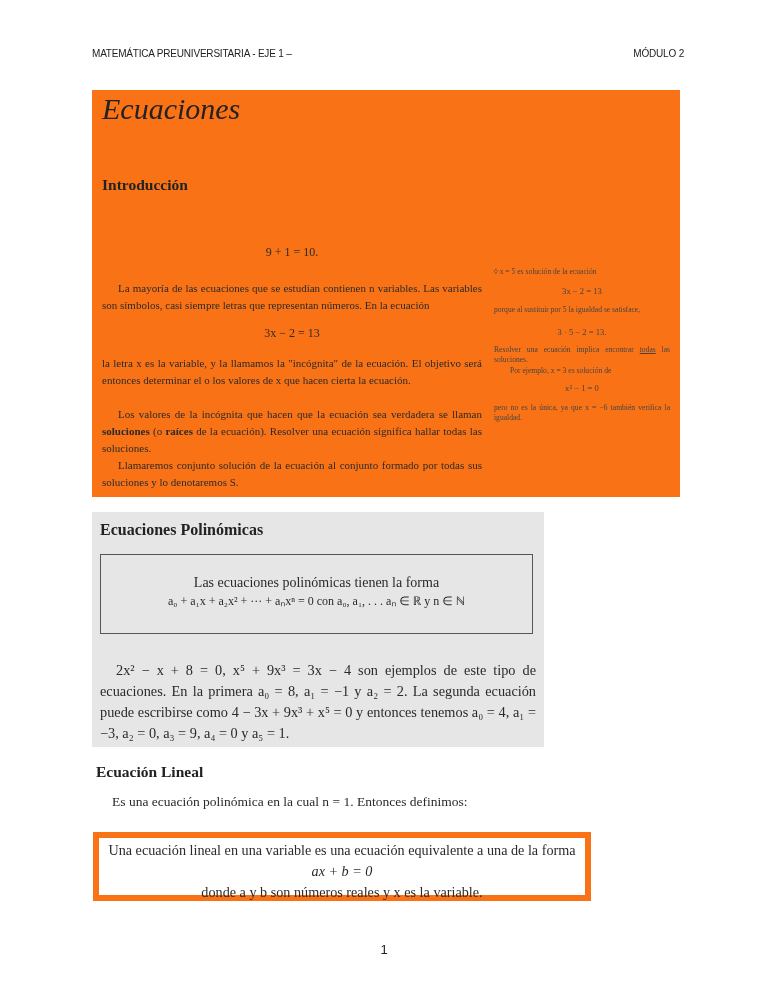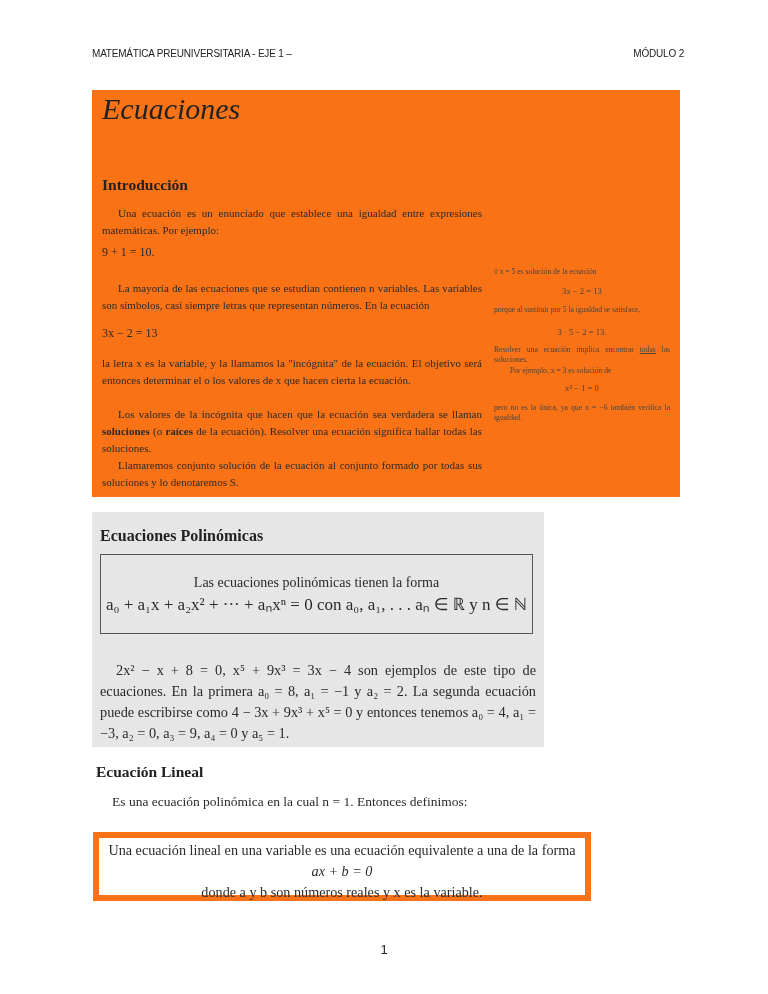--- a/index.html
+++ b/index.html
@@ -7,62 +7,61 @@
          font-family:"Liberation Serif", serif; color:#1e1e1e; }
   .hdr { position:absolute; top:48px; font-family:"Liberation Sans", sans-serif; font-size:10px; color:#222; letter-spacing:-0.2px; }
   .hdr-left { left:92px; }
   .hdr-right { right:84px; }
   .box1 { position:absolute; left:92px; top:90px; width:588px; height:407px; background:#f97316; }
   .box2 { position:absolute; left:92px; top:512px; width:452px; height:235px; background:#e6e6e6; }
   .title { position:absolute; left:10px; top:2px; font-size:30px; font-style:italic; color:#222; }
   .h2 { position:absolute; font-weight:bold; font-size:15.5px; color:#222; }
   .para { position:absolute; font-size:11px; line-height:17px; text-align:justify; color:#2a2a2a; }
   .ind { text-indent:16px; }
-  .eq { position:absolute; font-size:12px; color:#2a2a2a; }
+  .eq { position:absolute; font-size:12px; text-align:center; color:#2a2a2a; }
   .side { position:absolute; left:402px; width:176px; font-size:7.6px; line-height:10px; text-align:justify; color:#444; }
   .side-eq { position:absolute; left:402px; width:176px; font-size:8.6px; text-align:center; color:#444; }
   .u { text-decoration:underline; }
   .inner { position:absolute; left:8px; top:42px; width:433px; height:80px; border:1.5px solid #555; box-sizing:border-box; text-align:center; }
   .inner .l1 { font-size:14px; margin-top:20px; color:#2a2a2a; }
-  .inner .l2 { font-size:17px; margin-top:1px; color:#2a2a2a; }
+  .inner .l2 { font-size:12px; margin-top:1px; color:#2a2a2a; }
   .p2 { position:absolute; left:8px; top:148px; width:436px; font-size:14.3px; line-height:21px; text-align:justify; color:#2a2a2a; }
   .h3 { position:absolute; left:96px; top:763px; font-weight:bold; font-size:15.5px; color:#222; }
   .p3 { position:absolute; left:112px; top:794px; font-size:13.5px; color:#2a2a2a; }
   .lin { position:absolute; left:93px; top:832px; width:498px; height:69px; border:6px solid #f97316; box-sizing:border-box; text-align:center; font-size:14.2px; line-height:21px; color:#2a2a2a; padding-top:2px; }
   .pg { position:absolute; left:0; width:768px; top:942px; text-align:center; font-family:"Liberation Sans", sans-serif; font-size:13px; color:#222; }
 </style>
 </head>
 <body>
 
 <div class="hdr hdr-left">MATEMÁTICA PREUNIVERSITARIA -  EJE 1 –</div>
 <div class="hdr hdr-right">MÓDULO 2</div>
 
 <div class="box1">
   <div class="title">Ecuaciones</div>
   <div class="h2" style="left:10px; top:86px;">Introducción</div>
-  <div class="para ind" style="left:10px; top:115px; width:380px;">Una ecuación es un enunciado que establece una igualdad entre expresiones matemáticas. Por ejemplo:</div>
   <div class="eq" style="left:10px; top:155px; width:380px;">9 + 1 = 10.</div>
   <div class="para ind" style="left:10px; top:190px; width:380px;">La mayoría de las ecuaciones que se estudian contienen n variables. Las variables son símbolos, casi siempre letras que representan números. En la ecuación</div>
   <div class="eq" style="left:10px; top:236px; width:380px;">3x − 2 = 13</div>
   <div class="para" style="left:10px; top:265px; width:380px;">la letra x es la variable, y la llamamos la "incógnita" de la ecuación. El objetivo será entonces determinar el o los valores de x que hacen cierta la ecuación.</div>
   <div class="para ind" style="left:10px; top:316px; width:380px;"><span>Los valores de la incógnita que hacen que la ecuación sea verdadera se llaman </span><b>soluciones</b><span> (o </span><b>raíces</b><span> de la ecuación). Resolver una ecuación significa hallar todas las soluciones.</span></div>
   <div class="para ind" style="left:10px; top:367px; width:380px;">Llamaremos conjunto solución de la ecuación al conjunto formado por todas sus soluciones y lo denotaremos S.</div>
 
   <div class="side" style="top:177px;">◊ x = 5 es solución de la ecuación</div>
   <div class="side-eq" style="top:196px;">3x − 2 = 13</div>
   <div class="side" style="top:215px;">porque al sustituir por 5 la igualdad se satisface,</div>
   <div class="side-eq" style="top:237px;">3 · 5 − 2 = 13.</div>
   <div class="side" style="top:255px;"><span>Resolver una ecuación implica encontrar</span> <span class="u">todas</span><span> las soluciones.</span></div>
   <div class="side" style="top:276px; text-indent:16px;">Por ejemplo, x = 3 es solución de</div>
   <div class="side-eq" style="top:293px;">x² − 1 = 0</div>
   <div class="side" style="top:313px;">pero no es la única, ya que x = −6 también verifica la igualdad.</div>
 </div>
 
 <div class="box2">
-  <div class="h2" style="left:8px; top:15px; font-size:16px;">Ecuaciones Polinómicas</div>
+  <div class="h2" style="left:8px; top:9px; font-size:16px;">Ecuaciones Polinómicas</div>
   <div class="inner">
     <div class="l1">Las ecuaciones polinómicas tienen la forma</div>
     <div class="l2">a₀ + a₁x + a₂x² + ··· + aₙxⁿ = 0      con a₀, a₁, . . . aₙ ∈ ℝ y n ∈ ℕ</div>
   </div>
   <div class="p2" style="text-indent:16px;">2x² − x + 8 = 0, x⁵ + 9x³ = 3x − 4 son ejemplos de este tipo de ecuaciones. En la primera a₀ = 8, a₁ = −1 y a₂ = 2. La segunda ecuación puede escribirse como 4 − 3x + 9x³ + x⁵ = 0 y entonces tenemos a₀ = 4, a₁ = −3, a₂ = 0, a₃ = 9, a₄ = 0 y a₅ = 1.</div>
 </div>
 
 <div class="h3">Ecuación Lineal</div>
 <div class="p3">Es una ecuación polinómica en la cual n = 1. Entonces definimos:</div>
 <div class="lin">

